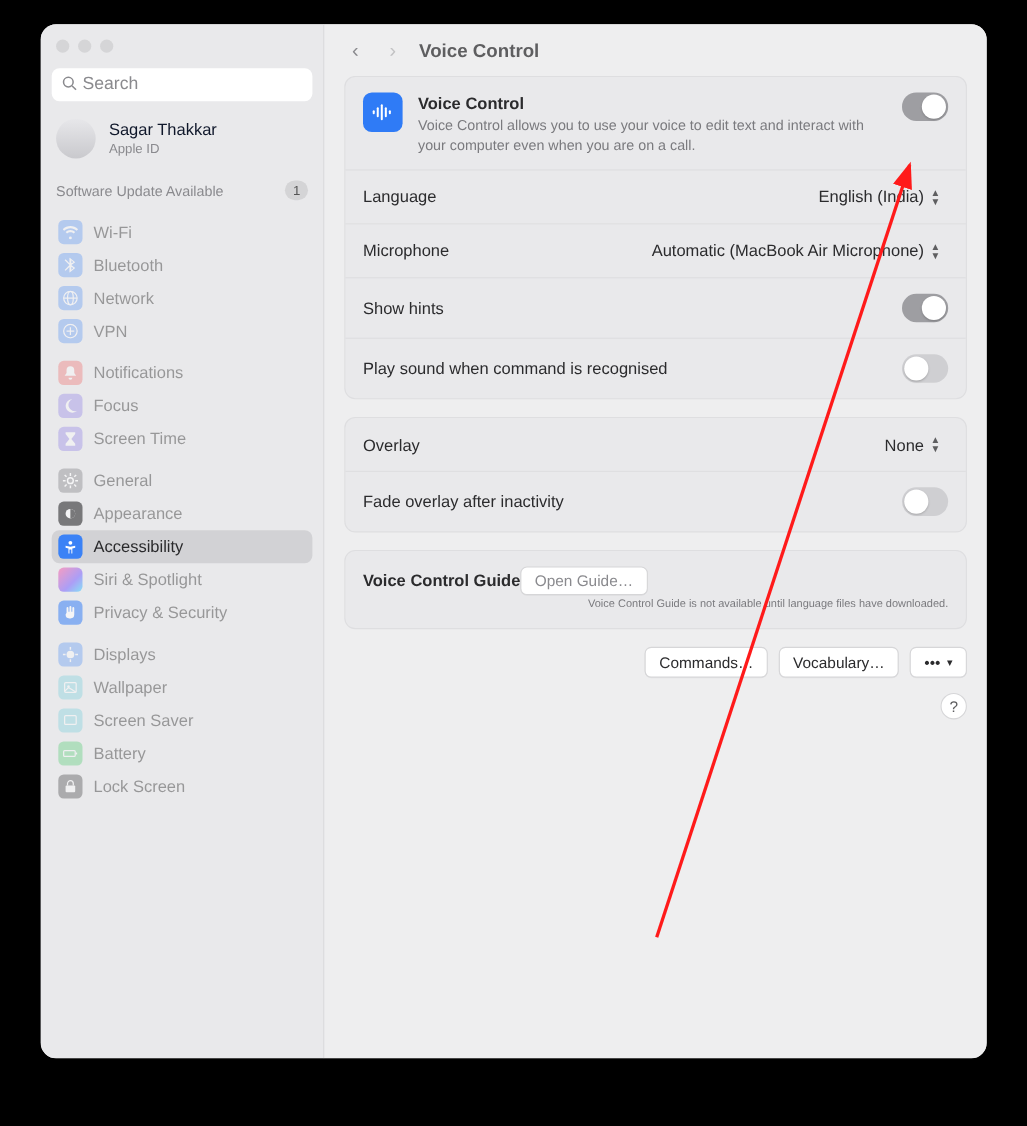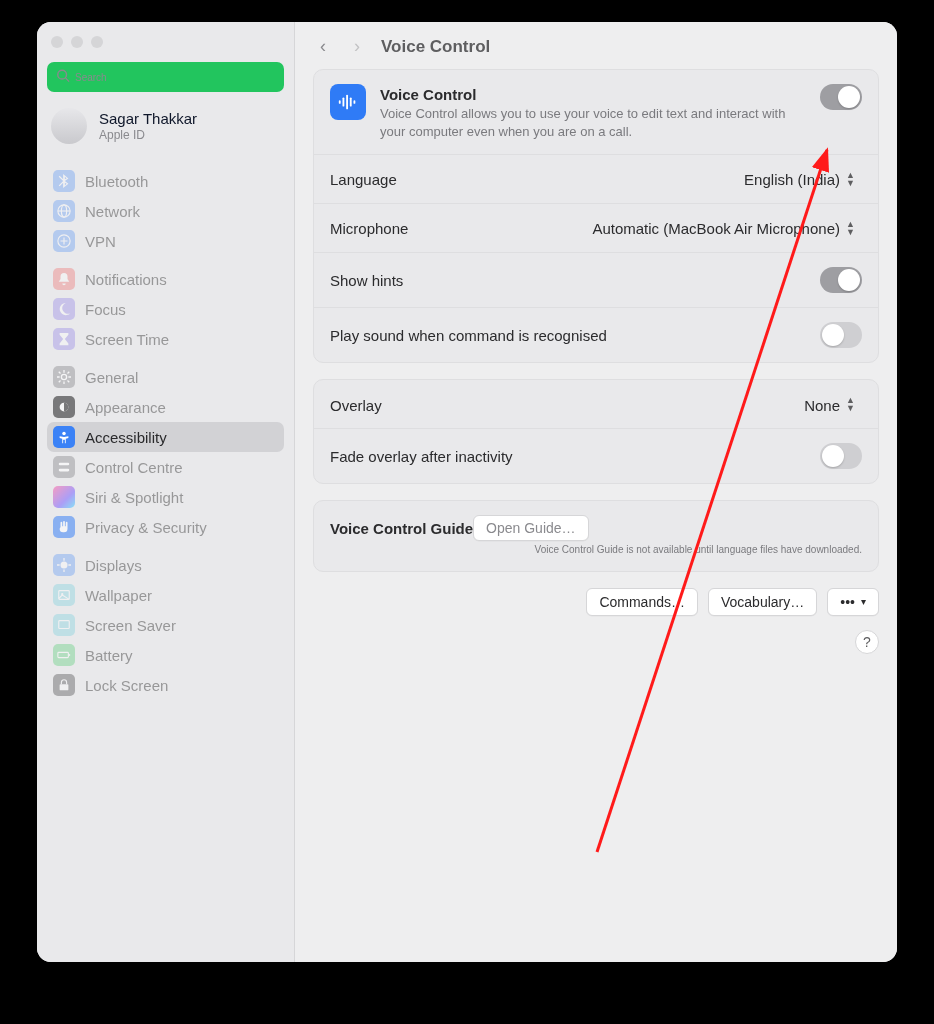--- a/index.html
+++ b/index.html
@@ -55,23 +55,23 @@
     transform: translateY(-50%);
     color: #8a8a8e;
     font-size: 14px;
     pointer-events: none;
   }
   .search-input {
     width: 100%;
     height: 30px;
     border: none;
     border-radius: 7px;
-    background: #22c55e;
+    background: #ffffff;
     padding-left: 28px;
-    font-size: 10px;
+    font-size: 16px;
     color: #3a3a3c;
     outline: none;
   }
   .search-input::placeholder { color: #8a8a8e; }
 
   .user-row {
     display: flex;
     align-items: center;
     gap: 12px;
     padding: 4px 4px 14px;
@@ -329,22 +329,34 @@
     </div>
 
     <div class="user-row">
       <div class="avatar"></div>
       <div class="user-texts">
         <div class="user-name">Sagar Thakkar</div>
         <div class="user-sub">Apple ID</div>
       </div>
     </div>
 
+    <div class="section-title">
+      <span>Software Update Available</span>
+      <span class="badge">1</span>
+    </div>
 
     <div class="sidebar-group dim">
+      <div class="side-item">
+        <span class="side-icon ic-wifi">
+            <svg viewBox="0 0 16 16">
+              <path d="M8 12.5a1.5 1.5 0 1 0 0 3 1.5 1.5 0 0 0 0-3zM3 8c2.8-2.8 7.2-2.8 10 0l-1.5 1.5c-1.9-1.9-5.1-1.9-7 0L3 8zm-3-3c4.4-4.4 11.6-4.4 16 0l-1.5 1.5C11 3 5 3 1.5 6.5L0 5z"></path>
+            </svg>
+          </span>
+        <span class="label">Wi-Fi</span>
+      </div>
       <div class="side-item">
         <span class="side-icon ic-bt">
             <svg viewBox="0 0 16 16">
               <path d="M7 0v6L3 2 2 3l5 5-5 5 1 1 4-4v6l6-5-4-3 4-3-6-5zm2 3 2 2-2 1V3zm0 7 2 1-2 2v-3z"></path>
             </svg>
           </span>
         <span class="label">Bluetooth</span>
       </div>
       <div class="side-item">
         <span class="side-icon ic-net">
@@ -414,29 +426,20 @@
         <span class="label">Appearance</span>
       </div>
       <div class="side-item selected">
         <span class="side-icon ic-access">
             <svg viewBox="0 0 16 16">
               <circle cx="8" cy="4" r="2"></circle>
               <path d="M3 7l5 1 5-1v2l-3 1v5H9v-4H7v4H6v-5L3 9V7z"></path>
             </svg>
           </span>
         <span class="label">Accessibility</span>
-      </div>
-      <div class="side-item" style="opacity:.55">
-        <span class="side-icon ic-ccentre">
-            <svg viewBox="0 0 16 16">
-              <rect x="2" y="3" width="12" height="3" rx="1.5"></rect>
-              <rect x="2" y="10" width="12" height="3" rx="1.5"></rect>
-            </svg>
-          </span>
-        <span class="label">Control Centre</span>
       </div>
       <div class="side-item" style="opacity:.55">
         <span class="side-icon ic-siri"></span>
         <span class="label">Siri &amp; Spotlight</span>
       </div>
       <div class="side-item" style="opacity:.55">
         <span class="side-icon ic-privacy">
             <svg viewBox="0 0 16 16">
               <path d="M4 8V3a1 1 0 1 1 2 0v4h1V2a1 1 0 1 1 2 0v5h1V3a1 1 0 1 1 2 0v7a4 4 0 0 1-4 4H7a4 4 0 0 1-4-4l1-2z"></path>
             </svg>

